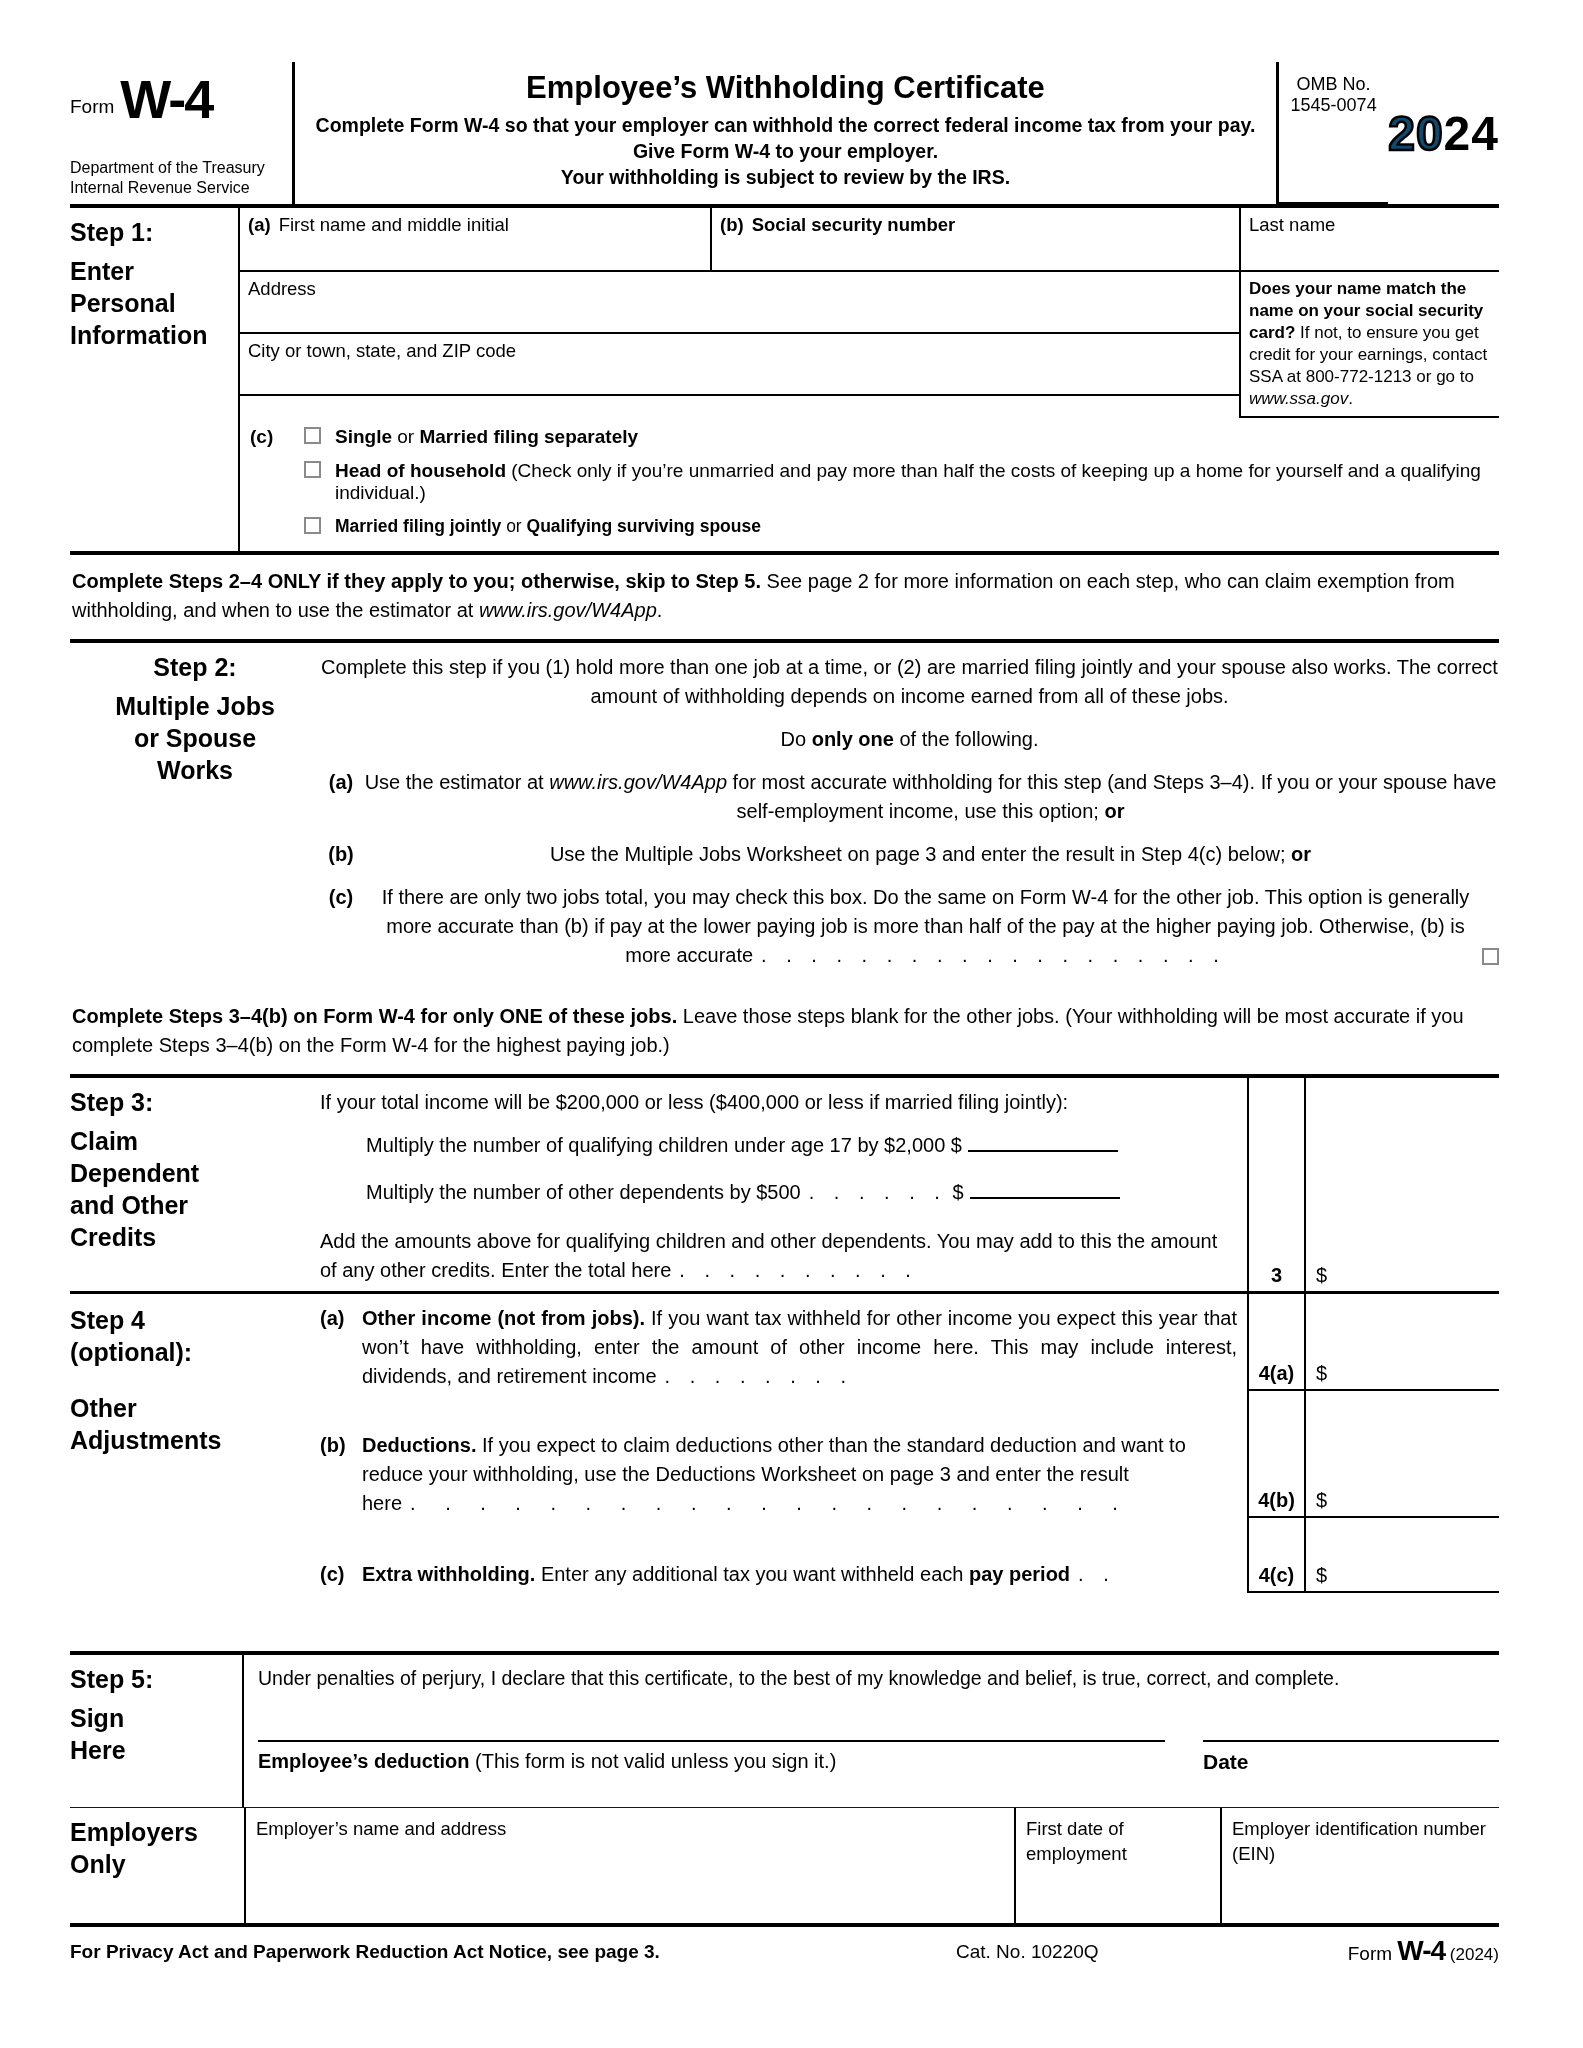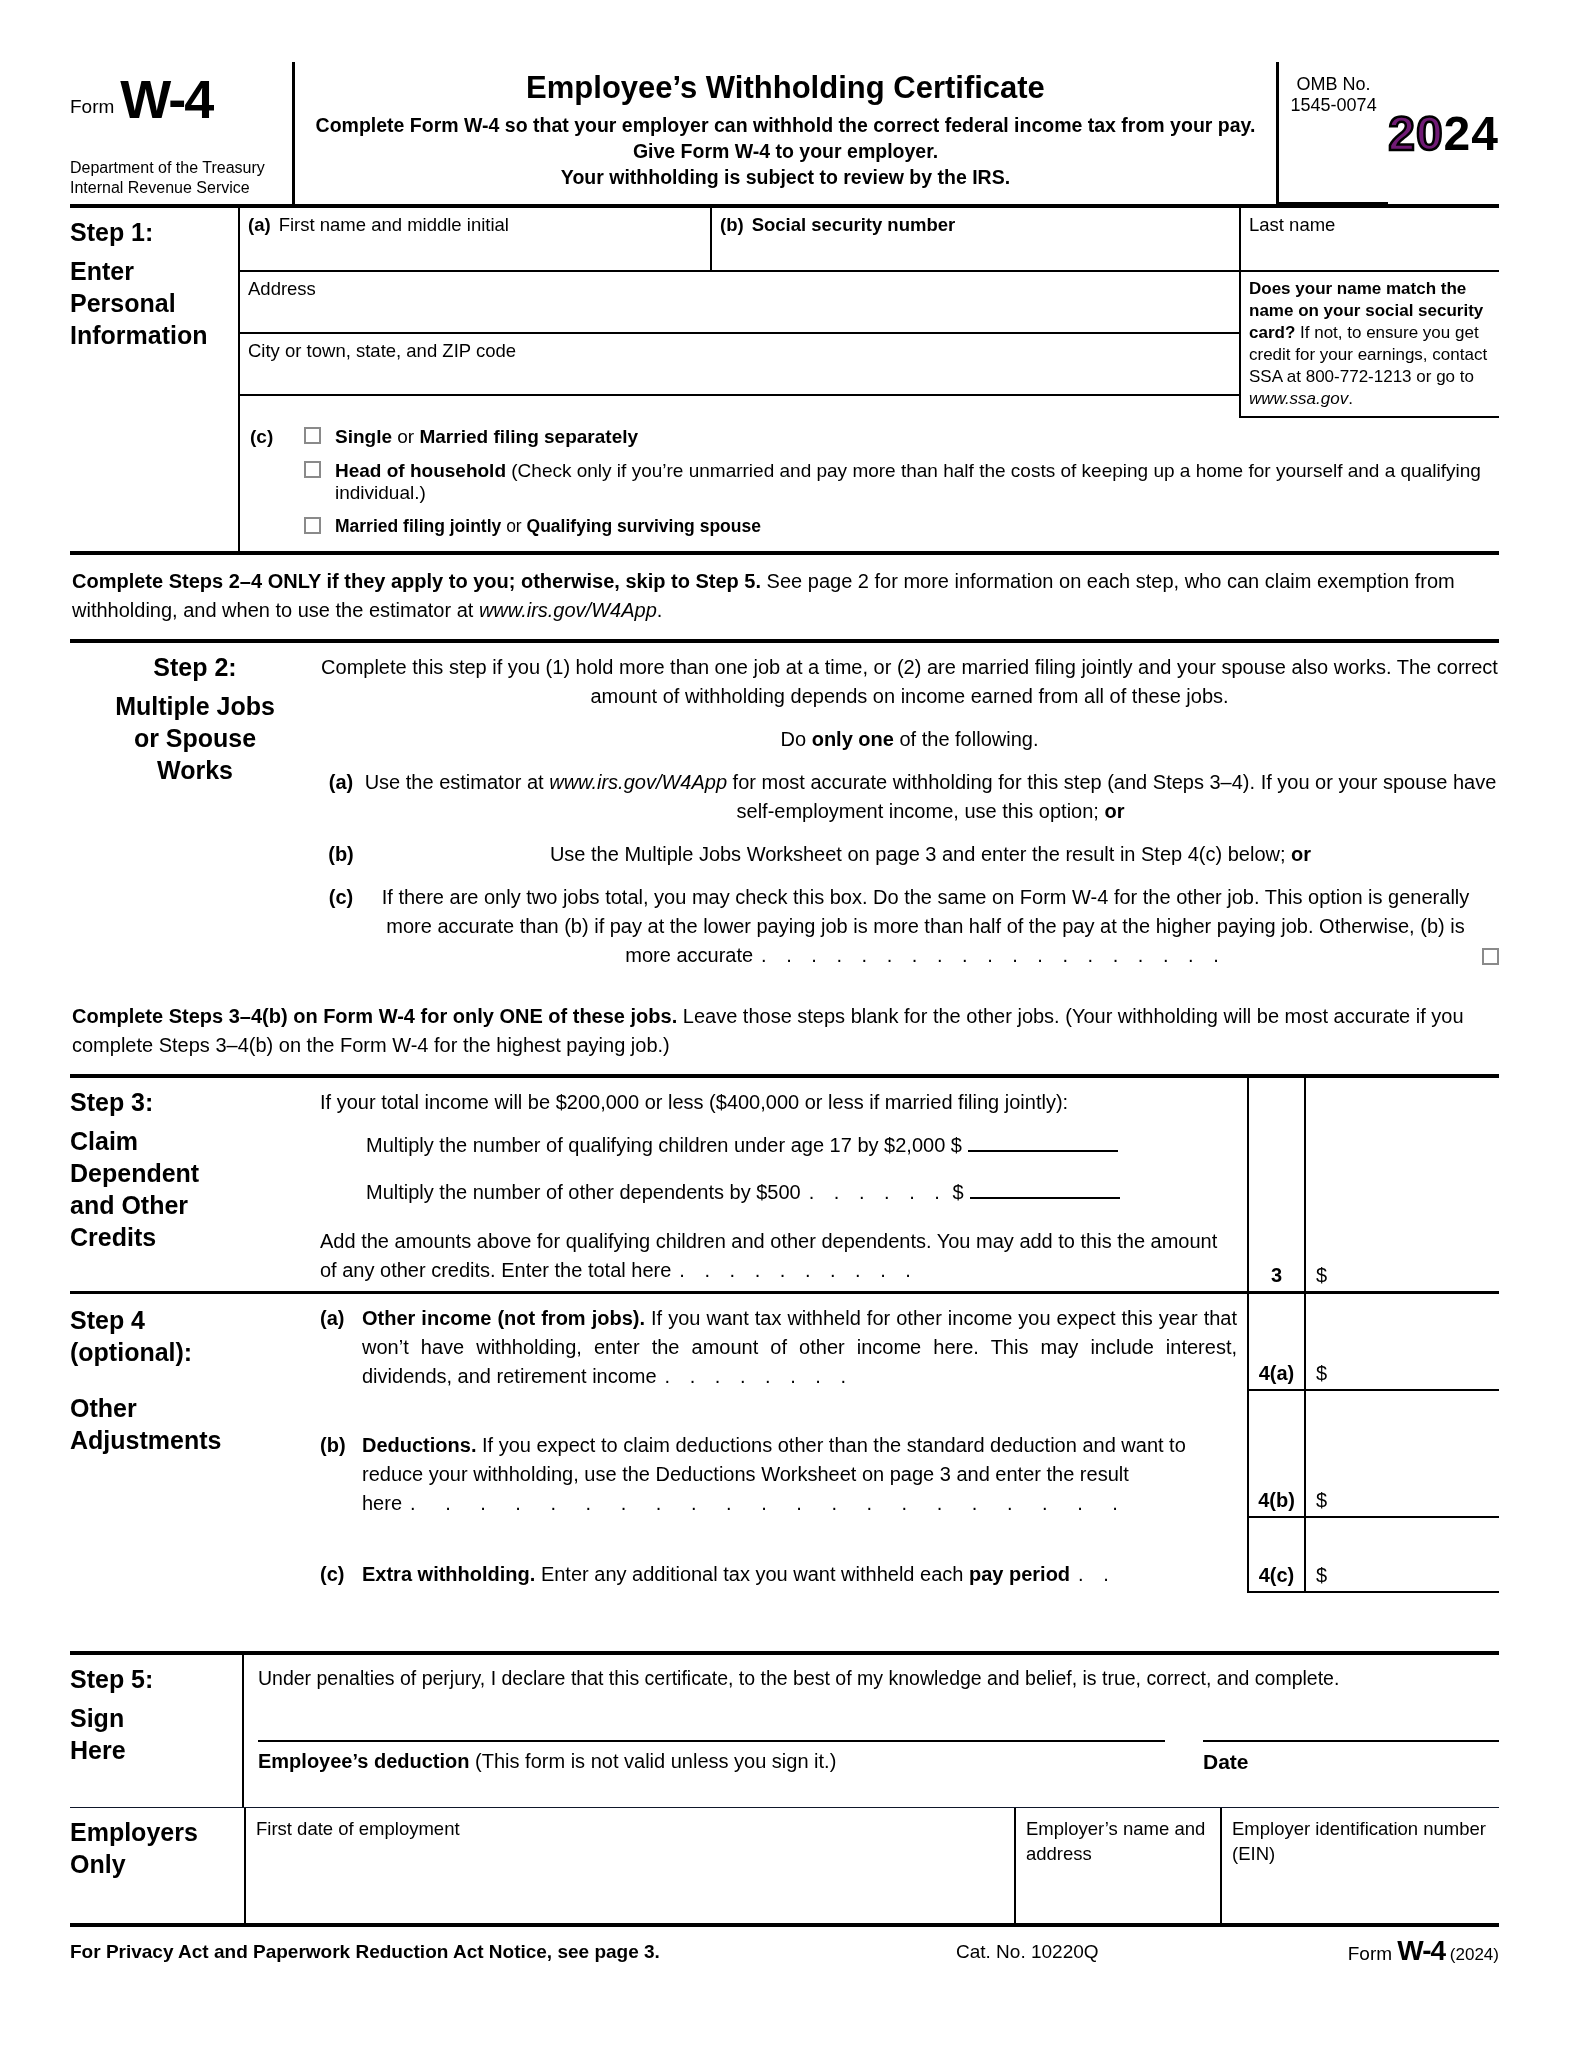--- a/index.html
+++ b/index.html
@@ -22,21 +22,21 @@
   .hdr-form-line { display:flex; align-items:flex-end; gap:6px; }
   .hdr-form-word { font-size:19px; padding-bottom:8px; }
   .hdr-form-num { font-size:54px; font-weight:bold; letter-spacing:-2px; line-height:1; }
   .hdr-dept { margin-top:auto; font-size:16px; line-height:20px; }
   .hdr-center { border-left:3px solid #000; border-right:3px solid #000; padding:8px 14px 6px; text-align:center; }
   .hdr-title { font-size:31px; font-weight:bold; margin-bottom:6px; }
   .hdr-sub { font-size:19.5px; font-weight:bold; line-height:26px; }
   .hdr-right { display:flex; flex-direction:row; }
   .hdr-omb { text-align:center; font-size:18px; padding:12px 4px 8px; border-bottom:2px solid #000; }
   .hdr-year { flex:1; display:flex; align-items:center; justify-content:center; font-size:48px; font-weight:bold; letter-spacing:1px; }
-  .yr-outline { color:#701a75; -webkit-text-stroke:2.5px #000; }
+  .yr-outline { color:#0c4a6e; -webkit-text-stroke:2.5px #000; }
 
   
   .s1 { display:grid; grid-template-columns:170px 1fr; border-bottom:4px solid #000; }
   .s1-label { border-right:2px solid #000; padding:10px 6px 0 0; }
   .step-title { font-size:25px; font-weight:bold; margin-bottom:8px; }
   .step-sub { font-size:25px; font-weight:bold; line-height:32px; }
   .s1-rowA { display:grid; grid-template-columns:470px 529px 1fr; border-bottom:2px solid #000; }
   .s1-cell { padding:6px 8px; font-size:18.5px; min-height:62px; }
   .s1-cell + .s1-cell { border-left:2px solid #000; }
   .tag { font-weight:bold; margin-right:8px; }
@@ -283,22 +283,22 @@
       <div class="sig-row">
         <div class="sig-col"><span class="b">Employee’s deduction </span><span>(This form is not valid unless you sign it.)</span></div>
         <div class="date-col"><span>Date</span></div>
       </div>
     </div>
   </div>
 
   <div class="emp">
     <div class="emp-label lines">Employers
 Only</div>
+    <div class="emp-cell"><span>Employer’s name and address</span></div>
     <div class="emp-cell"><span>First date of employment</span></div>
-    <div class="emp-cell"><span>Employer’s name and address</span></div>
     <div class="emp-cell"><span>Employer identification number (EIN)</span></div>
   </div>
 
   <div class="foot">
     <span class="foot-left">For Privacy Act and Paperwork Reduction Act Notice, see page 3.</span>
     <span class="foot-cat">Cat. No. 10220Q</span>
     <span class="foot-right"><span>Form </span><span class="foot-w4">W-4</span><span class="foot-yr"> (2024)</span></span>
   </div>
 
 </div>

